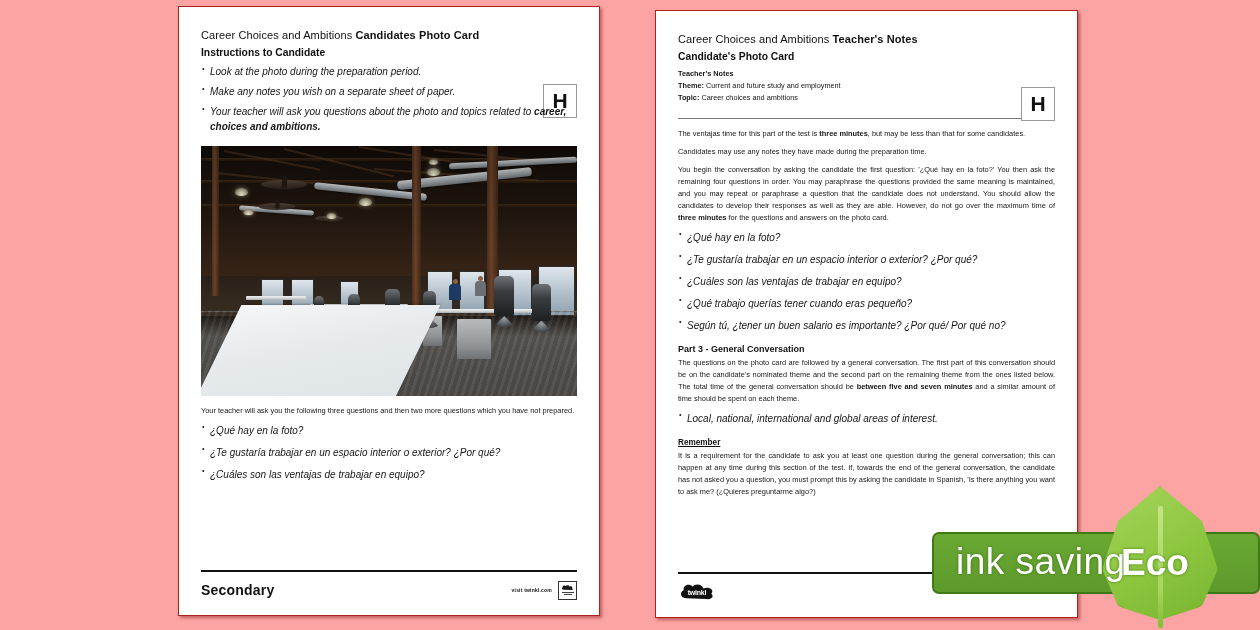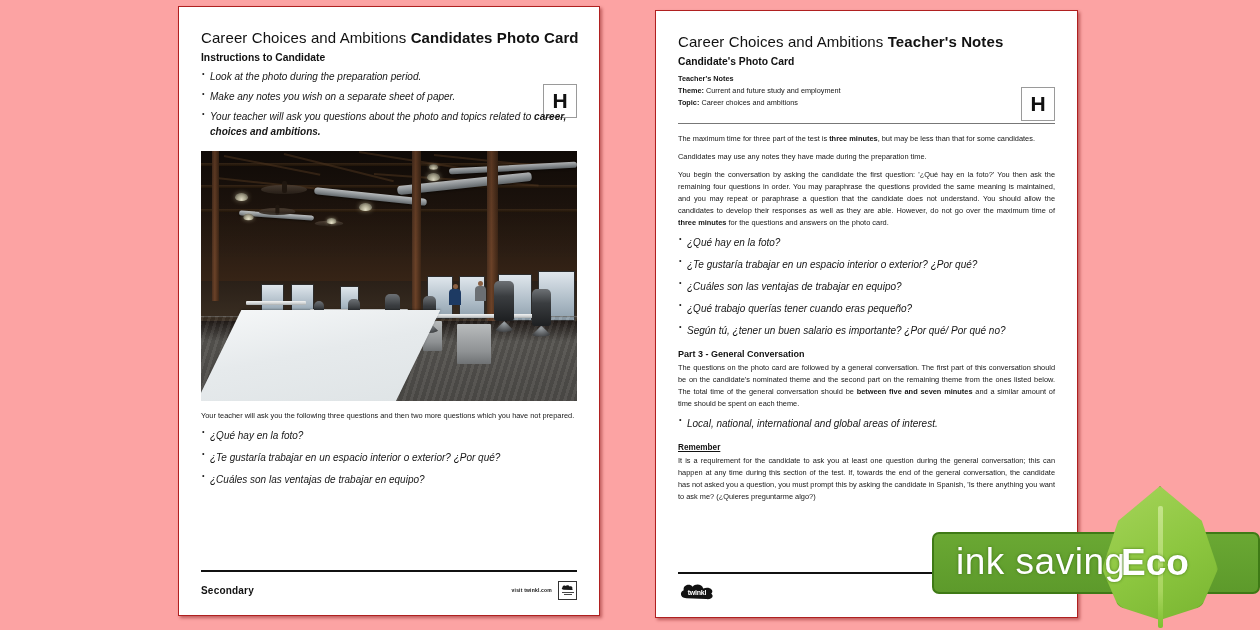--- a/index.html
+++ b/index.html
@@ -27,21 +27,21 @@
   .sheet-inner {
     position: absolute;
     left: 0; top: 0; right: 0; bottom: 0;
     padding: 22px 22px 0 22px;
     display: flex;
     flex-direction: column;
   }
 
   
   .doc-title {
-    font-size: 15px;
+    font-size: 11px;
     font-weight: 400;
     color: #111;
     letter-spacing: .1px;
     white-space: nowrap;
     margin-bottom: 6px;
   }
   .doc-title b { font-weight: 700; }
 
   .sub-head {
     font-size: 10.3px;
@@ -247,21 +247,21 @@
     padding-bottom: 14px;
   }
   .footer .rule { height: 1.6px; background: #111; margin-bottom: 7px; }
   .footer-row {
     display: flex;
     align-items: center;
     justify-content: space-between;
     height: 22px;
   }
   .footer-label {
-    font-size: 10px;
+    font-size: 14px;
     font-weight: 700;
     color: #111;
     letter-spacing: .2px;
   }
   .footer-right { display: flex; align-items: center; gap: 6px; }
   .visit-txt { font-size: 5px; font-weight: 700; color: #111; letter-spacing:.2px; }
 
   
   .twinkl-cloud {
     position: relative;
@@ -462,21 +462,21 @@
 
     <div class="meta-block">
       <b>Teacher's Notes</b><br>
       <b>Theme:</b><span> Current and future study and employment</span><br>
       <b>Topic:</b><span> Career choices and ambitions</span>
     </div>
 
     <div class="rule-thin"></div>
 
     <div class="body-text">
-      <span>The maximum time for three part of the test is </span><b>three minutes</b><span>, but may be less than that for some candidates.</span>
+      <span>The ventajas time for this part of the test is </span><b>three minutes</b><span>, but may be less than that for some candidates.</span>
     </div>
 
     <div class="body-text">Candidates may use any notes they have made during the preparation time.</div>
 
     <div class="body-text">
       <span>You begin the conversation by asking the candidate the first question: '¿Qué hay en la foto?' You then ask the remaining four questions in order. You may paraphrase the questions provided the same meaning is maintained, and you may repeat or paraphrase a question that the candidate does not understand. You should allow the candidates to develop their responses as well as they are able. However, do not go over the maximum time of </span><b>three minutes</b><span> for the questions and answers on the photo card.</span>
     </div>
 
     <div class="bullet"><span>¿Qué hay en la foto?</span></div>
     <div class="bullet"><span>¿Te gustaría trabajar en un espacio interior o exterior? ¿Por qué?</span></div>

